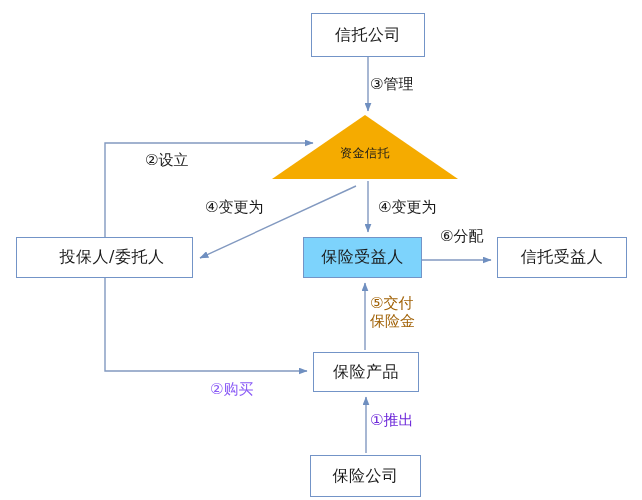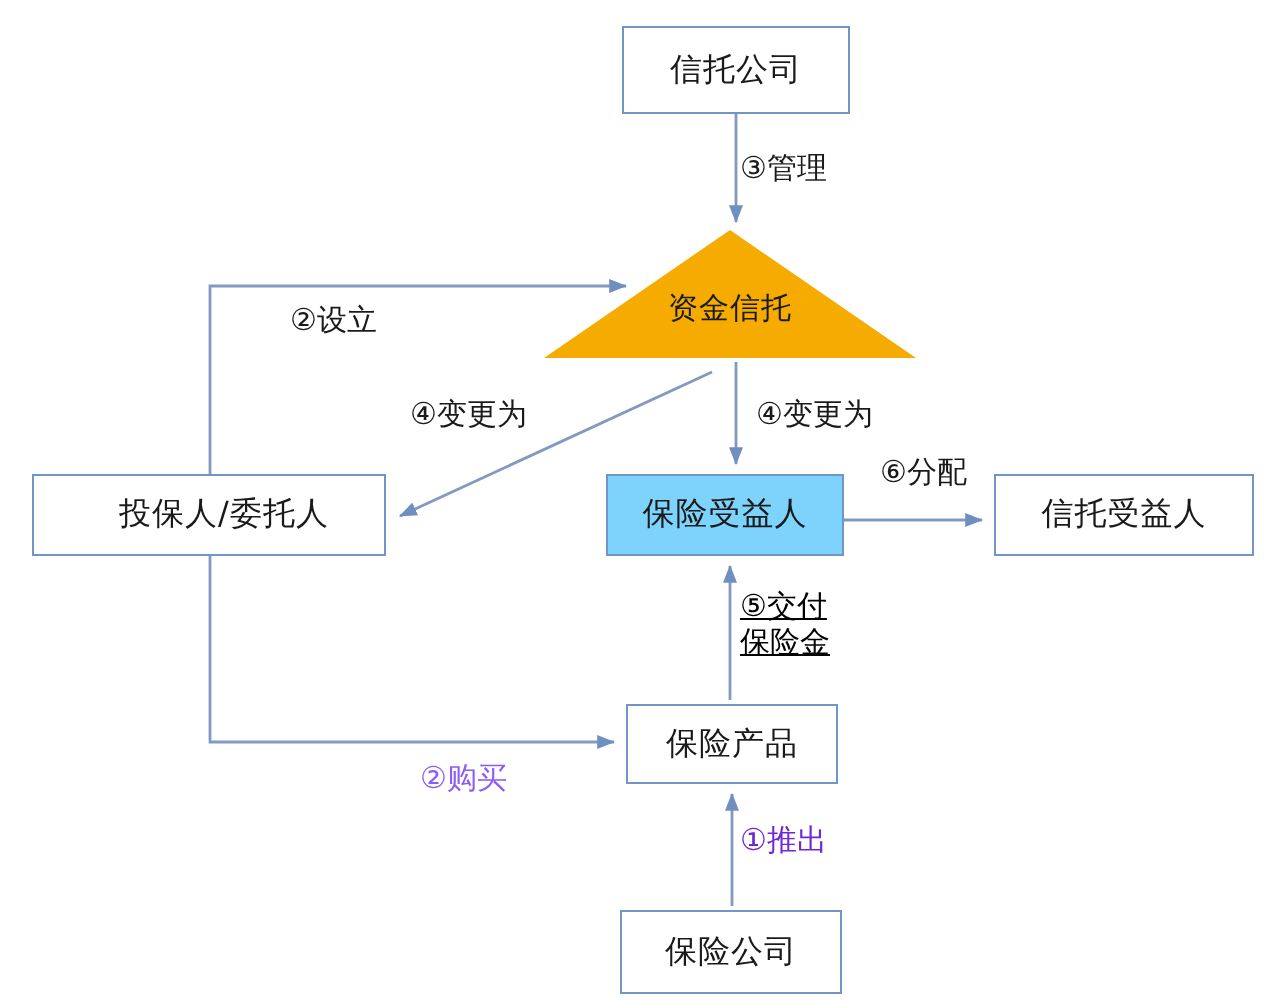--- a/index.html
+++ b/index.html
@@ -45,21 +45,21 @@
   .node-triangle .tri-shape {
     position: absolute;
     left: 0;
     top: 0;
   }
   .node-triangle .tri-label {
     position: absolute;
     width: 100%;
     text-align: center;
     color: #1a1a1a;
-    font-size: 15px;
+    font-size: 12px;
     letter-spacing: 0.5px;
     white-space: nowrap;
     z-index: 1;
   }
   .edge-label {
     position: absolute;
     color: #1a1a1a;
     font-size: 15px;
     line-height: 1.18;
     white-space: pre;
@@ -119,18 +119,18 @@
 
   <div class="node-box" style="left: 313px; top: 352px; width: 106px; height: 40px; border-color: rgb(115, 148, 199); background: rgb(255, 255, 255);">
     <span>保险产品</span>
   </div>
 
   <div class="edge-label" style="left: 370px; top: 76px; color: rgb(26, 26, 26);">③管理</div>
   <div class="edge-label" style="left: 120px; top: 152px; color: rgb(26, 26, 26); margin-left: 25px;">②设立</div>
   <div class="edge-label" style="left: 205px; top: 199px; color: rgb(26, 26, 26);">④变更为</div>
   <div class="edge-label" style="left: 378px; top: 199px; color: rgb(26, 26, 26);">④变更为</div>
   <div class="edge-label" style="left: 440px; top: 228px; color: rgb(26, 26, 26);">⑥分配</div>
-  <div class="edge-label" style="left: 370px; top: 295px; color: #000000; text-decoration: underline;">⑤交付
+  <div class="edge-label" style="left: 370px; top: 295px; color: #a16207;">⑤交付
 保险金</div>
   <div class="edge-label" style="left: 210px; top: 381px; color: #8b5cf6;">②购买</div>
   <div class="edge-label" style="left: 370px; top: 412px; color: #6d28d9;">①推出</div>
 
 </div>
 
 </body></html>

